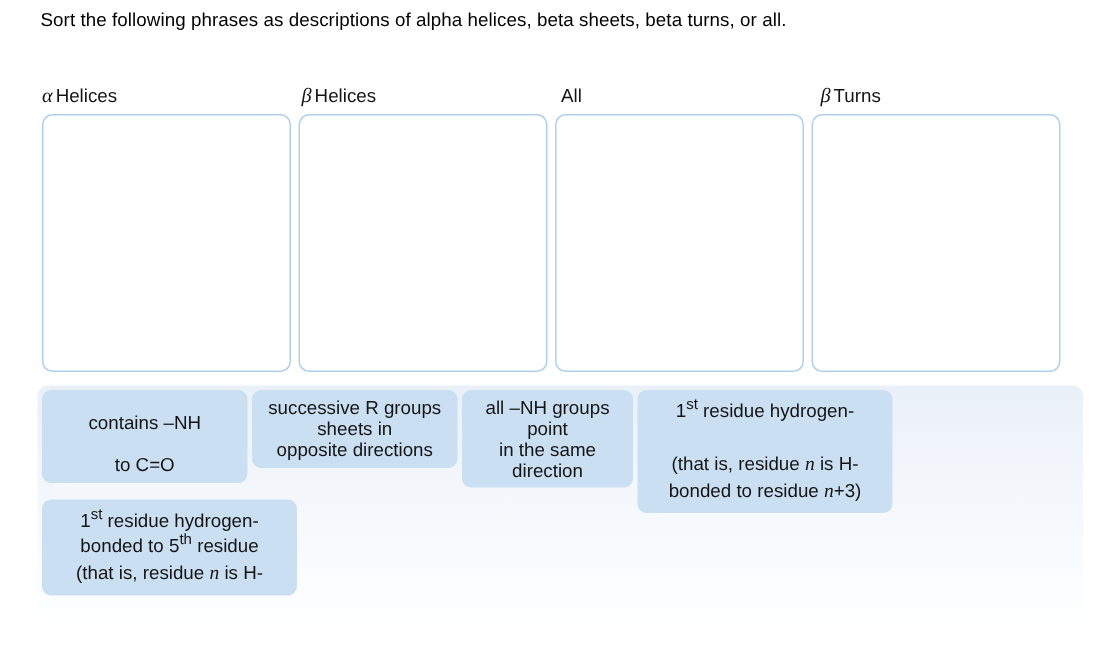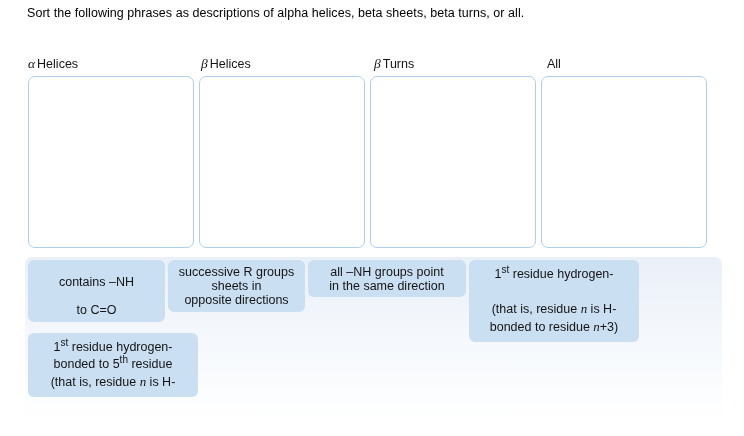--- a/index.html
+++ b/index.html
@@ -98,21 +98,21 @@
     font-size: 12.5px;
     line-height: 14px;
     color: #141414;
     text-align: center;
     box-sizing: border-box;
     margin-right: 3px;
     padding: 4px 7px 5px 7px;
   }
   .tile.t1 { width: 137px; padding-top: 15px; }
   .tile.t2 { width: 137px; padding-top: 5px; }
-  .tile.t3 { width: 158px; padding-top: 5px; padding-bottom: 4px; }
+  .tile.t3 { width: 114px; padding-top: 5px; padding-bottom: 4px; }
   .tile.t4 { width: 170px; line-height: 17px; padding: 6px 6px 6px 6px; }
   .tile.t5 { width: 170px; line-height: 17px; padding: 6px 6px 6px 6px; }
 
   .tile sup {
     font-size: 10px;
     vertical-align: super;
     line-height: 0;
   }
   .tile i {
     font-family: "Liberation Serif", serif;
@@ -126,24 +126,24 @@
 <div class="prompt">Sort the following phrases as descriptions of alpha helices, beta sheets, beta turns, or all.</div>
 
 <div class="headers">
   <div class="header-cell">
     <span class="greek">α</span><span>Helices</span>
   </div>
   <div class="header-cell">
     <span class="greek">β</span><span>Helices</span>
   </div>
   <div class="header-cell">
-    <span class="greek">β</span><span>Turns</span>
+    <span>All</span>
   </div>
   <div class="header-cell">
-    <span>All</span>
+    <span class="greek">β</span><span>Turns</span>
   </div>
 </div>
 
 <div class="dropzones">
   <div class="dropzone"></div>
   <div class="dropzone"></div>
   <div class="dropzone"></div>
   <div class="dropzone"></div>
 </div>
 

